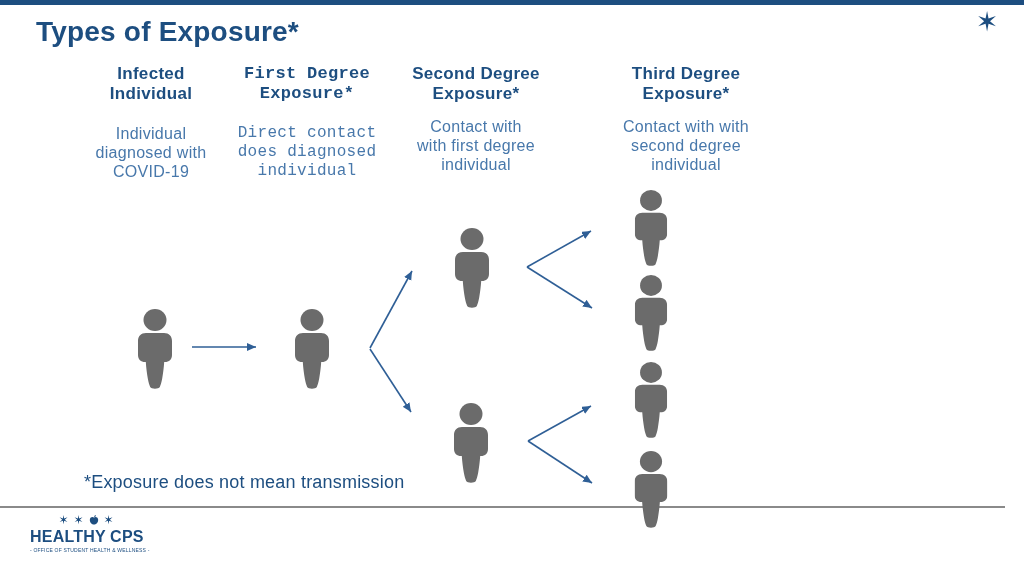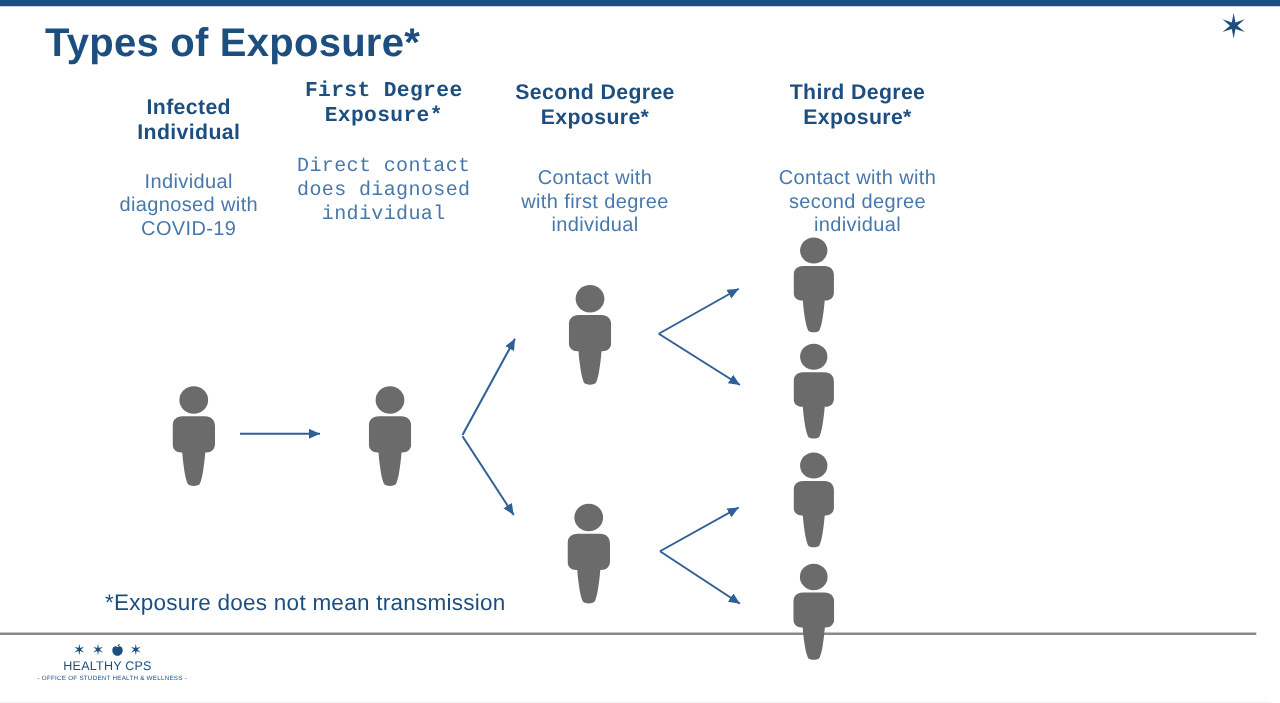--- a/index.html
+++ b/index.html
@@ -11,42 +11,42 @@
   }
   html,body{margin:0;padding:0;background:#e8e8e8;}
   .slide{
     position:relative;width:1024px;height:562px;background:#ffffff;
     overflow:hidden;font-family:"Liberation Sans","DejaVu Sans",sans-serif;
   }
   .top-bar{position:absolute;left:0;top:0;width:1024px;height:5px;background:var(--navy,#1D4E80);}
   .corner-star{position:absolute;left:972px;top:6px;width:30px;height:32px;
     color:var(--navy,#1D4E80);font-size:27px;line-height:32px;text-align:center;
     font-family:"DejaVu Sans",sans-serif;}
-  .slide-title{position:absolute;left:36px;top:16px;font-size:32px;font-weight:bold;
+  .slide-title{position:absolute;left:36px;top:16px;font-size:28px;font-weight:bold;
     color:var(--navy,#1D4E80);letter-spacing:0.2px;}
   .col{position:absolute;top:64px;width:180px;text-align:center;}
   .col-header{font-size:17px;font-weight:bold;line-height:20px;color:var(--navy,#1D4E80);
     letter-spacing:0.3px;white-space:pre-line;}
   .col-desc{font-size:16px;line-height:19px;color:var(--desc-blue,#4878AB);
     letter-spacing:0.3px;white-space:pre-line;margin-top:20px;}
-  .col.c3 .col-desc,.col.c4 .col-desc{margin-top:29px;}
-  .c1{left:61px;margin-top:12px;} .c2{left:217px;font-family:Liberation Mono, monospace;} .c3{left:386px;} .c4{left:596px;}
+  .col.c3 .col-desc,.col.c4 .col-desc{margin-top:13px;}
+  .c1{left:61px;} .c2{left:217px;font-family:Liberation Mono, monospace;} .c3{left:386px;} .c4{left:596px;}
   .arrow-layer{position:absolute;left:0;top:0;width:1024px;height:562px;z-index:2;pointer-events:none;}
   .arrow-layer line{stroke:var(--arrow-blue,#2F5F96);stroke-width:1.6;}
   .person{position:absolute;width:34px;height:82px;z-index:3;}
   .person svg{display:block;width:100%;height:100%;fill:var(--person-gray,#6B6B6B);}
   .footnote{position:absolute;left:84px;top:472px;font-size:18px;font-weight:normal;
     color:var(--navy,#1D4E80);letter-spacing:0.2px;}
   .divider{position:absolute;left:0;top:506px;width:1005px;height:2px;
     background:var(--divider-gray,#8A8A8A);z-index:1;}
   .logo{position:absolute;left:30px;top:514px;width:112px;text-align:center;z-index:2;}
   .logo-icons{display:flex;justify-content:center;align-items:center;gap:5px;height:12px;
     color:var(--navy,#1D4E80);}
   .logo-icons .star{font-size:12px;line-height:12px;font-family:"DejaVu Sans",sans-serif;}
-  .logo-brand{font-size:10px;font-weight:normal;color:var(--navy,#1D4E80);
+  .logo-brand{font-size:16px;font-weight:bold;color:var(--navy,#1D4E80);
     letter-spacing:0.2px;margin-top:2px;white-space:nowrap;}
   .logo-tagline{font-size:5px;color:var(--navy,#1D4E80);margin-top:1px;white-space:nowrap;
     letter-spacing:0.2px;}
 </style>
 </head>
 <body>
 
 <div class="slide">
 
   <div class="top-bar"></div>

